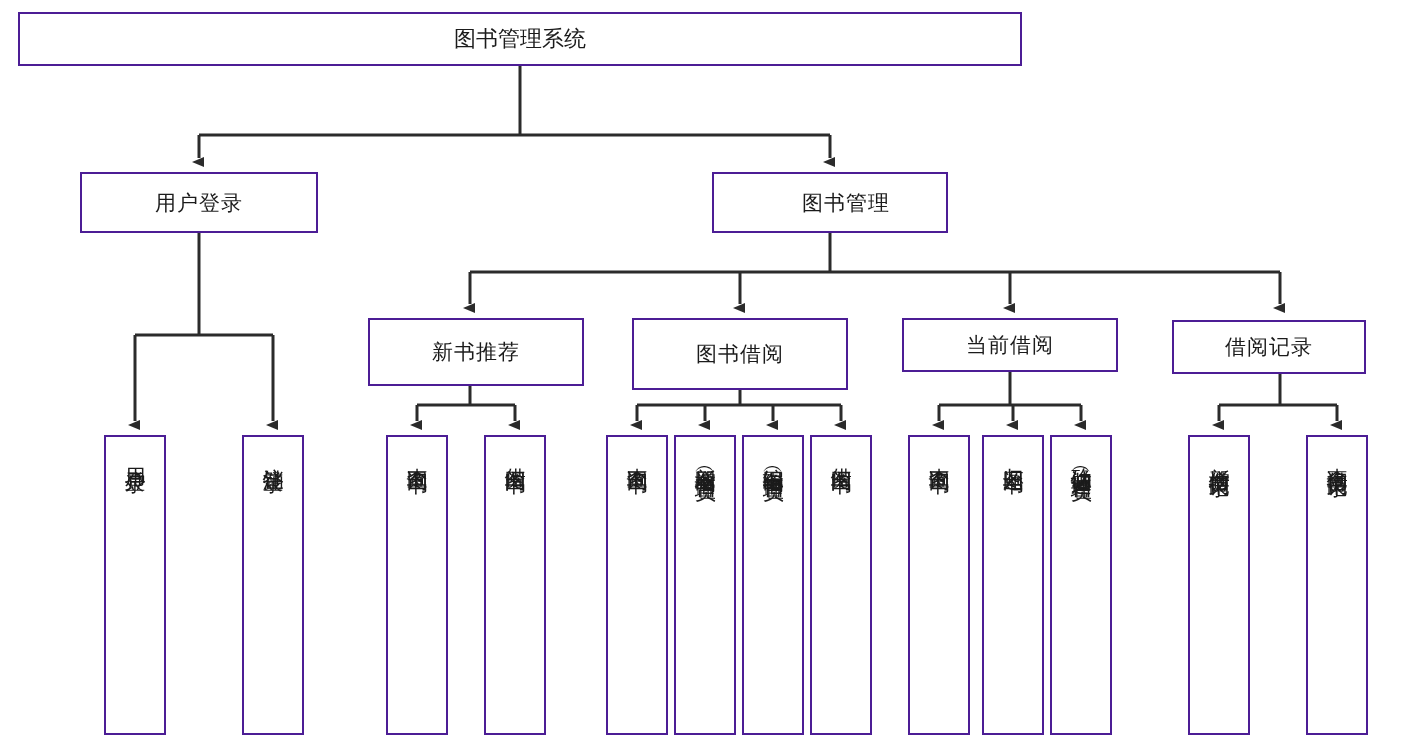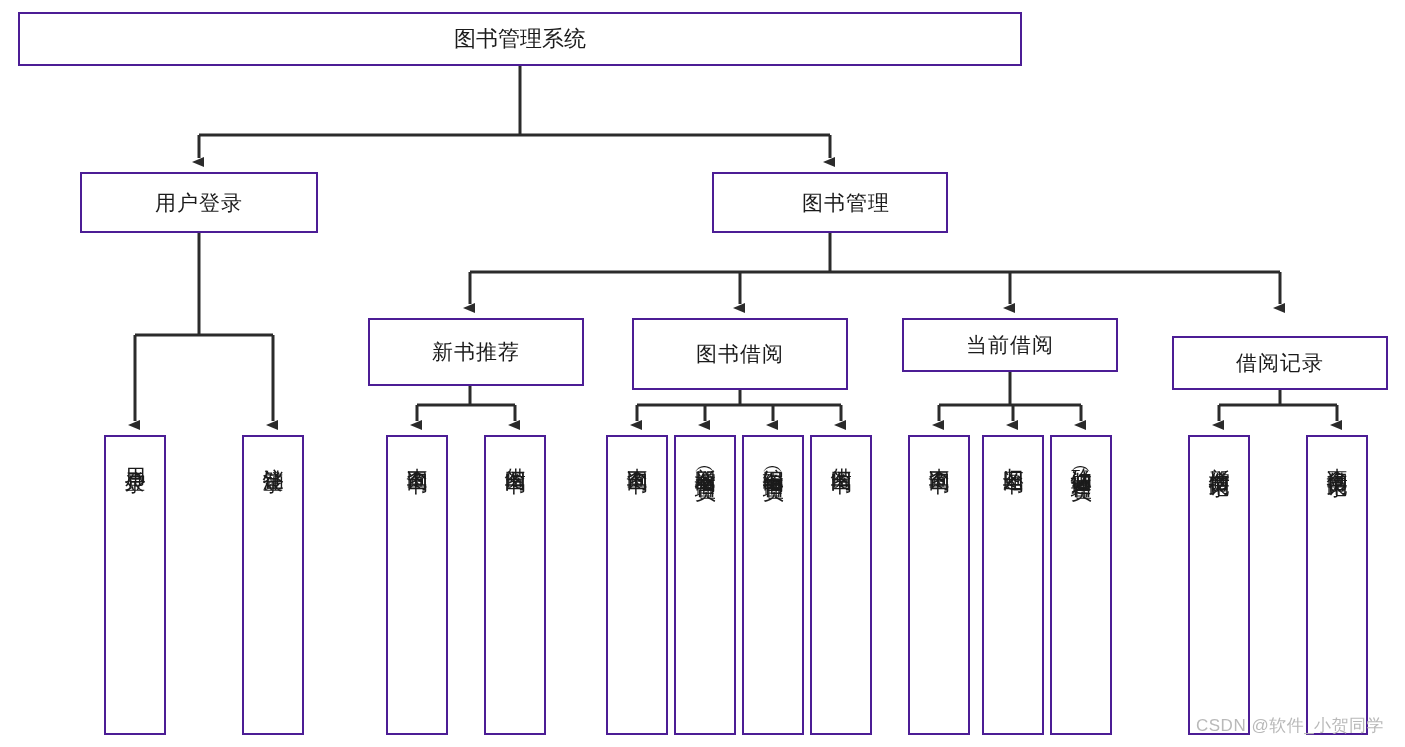--- a/index.html
+++ b/index.html
@@ -72,21 +72,21 @@
       </div>
       <div class="node h" style="left: 362px; top: 318px; width: 216px; height: 68px; margin-left: 6px;">
         <span>新书推荐</span>
       </div>
       <div class="node h" style="left: 632px; top: 318px; width: 216px; height: 72px;">
         <span>图书借阅</span>
       </div>
       <div class="node h" style="left: 902px; top: 318px; width: 216px; height: 54px;">
         <span>当前借阅</span>
       </div>
-      <div class="node h" style="left: 1172px; top: 336px; width: 216px; height: 54px;">
+      <div class="node h" style="left: 1172px; top: 320px; width: 194px; height: 54px;">
         <span>借阅记录</span>
       </div>
       <div class="node v v" style="left: 104px; top: 435px; width: 62px; height: 300px;">
         <span class="vtext">用户登录</span>
       </div>
       <div class="node v v" style="left: 242px; top: 435px; width: 62px; height: 300px;">
         <span class="vtext">注销登录</span>
       </div>
       <div class="node v v" style="left: 386px; top: 435px; width: 62px; height: 300px;">
         <span class="vtext">查询图书</span>
@@ -116,14 +116,13 @@
         <span class="vtext">确认归还（管理员）</span>
       </div>
       <div class="node v v" style="left: 1188px; top: 435px; width: 62px; height: 300px;">
         <span class="vtext">新增借阅记录</span>
       </div>
       <div class="node v v" style="left: 1306px; top: 435px; width: 62px; height: 300px;">
         <span class="vtext">查询借阅记录</span>
       </div>
     </div>
 
-  <div class="watermark" style="left: 1196px; top: 714px;">CSDN @软件_小贺同学</div>
 </div>
 
 </body></html>

